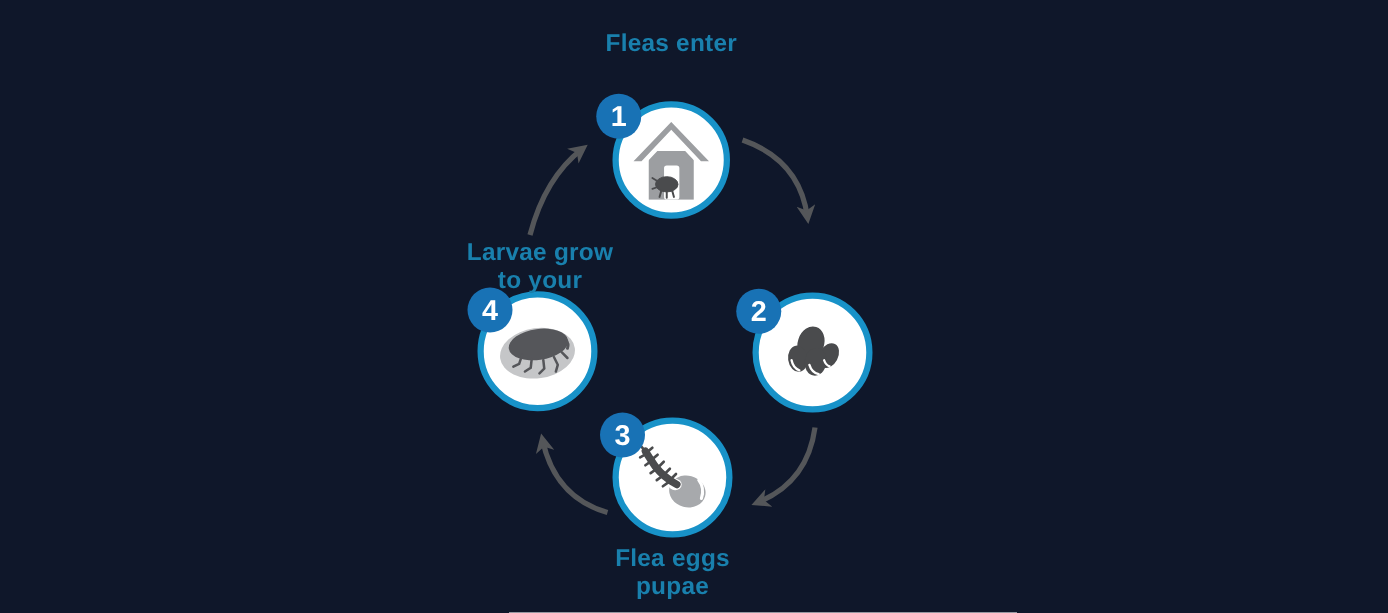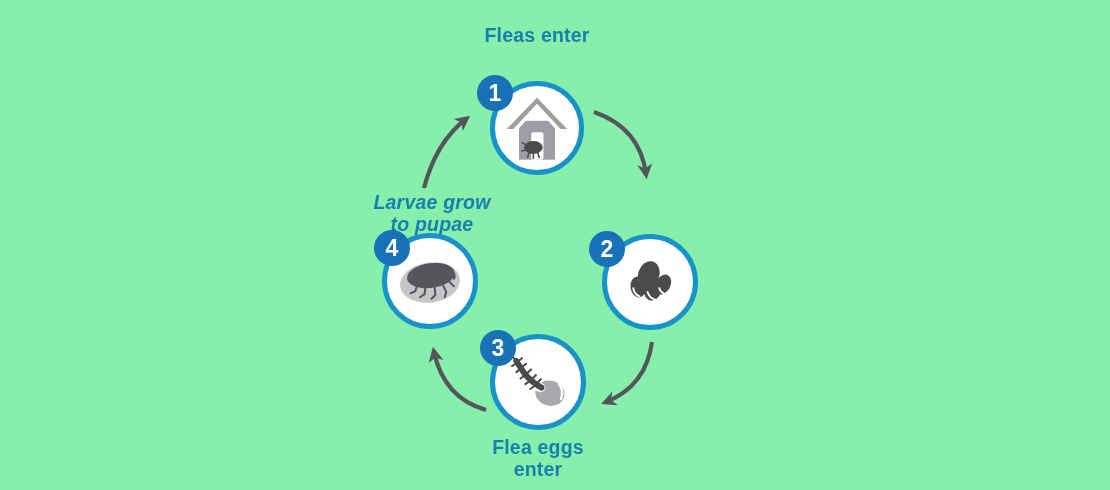--- a/index.html
+++ b/index.html
@@ -5,21 +5,21 @@
   html, body {
     margin: 0;
     padding: 0;
     background: #ffffff;
     font-family: "Liberation Sans", "DejaVu Sans", sans-serif;
   }
   #canvas {
     position: relative;
     width: 1110px;
     height: 490px;
-    background: #86efac;
+    background: #0f172a;
     overflow: hidden;
   }
   
   #arrows-layer {
     position: absolute;
     left: 0; top: 0;
     width: 1110px; height: 490px;
     pointer-events: none;
   }
   
@@ -66,21 +66,21 @@
   #node-2 { left: 602px; top: 234px; width: 96px; height: 96px; }
   #node-3 { left: 490px; top: 334px; width: 96px; height: 96px; }
   #node-4 { left: 382px; top: 233px; width: 96px; height: 96px; }
   #badge-1 { left: 477px; top: 75px;  }
   #badge-2 { left: 589px; top: 231px; }
   #badge-3 { left: 480px; top: 330px; }
   #badge-4 { left: 374px; top: 230px; }
   #label-1 { left: 447px; top: 24px;  }
   #label-2 { left: 562px; top: 191px; }
   #label-3 { left: 448px; top: 436px; }
-  #label-4 { left: 342px; top: 191px; font-style: italic; }
+  #label-4 { left: 342px; top: 191px; }
 </style>
 </head>
 <body>
 
 <div id="canvas">
 
   <svg id="arrows-layer" viewBox="0 0 1110 490" xmlns="http://www.w3.org/2000/svg">
     <defs>
       <marker id="ah" viewBox="0 0 10 10" refX="6.5" refY="5" markerUnits="userSpaceOnUse" markerWidth="17" markerHeight="15" orient="auto">
         <path d="M0,0 L10,5 L0,10 L2.8,5 Z" fill="#545659"></path>
@@ -131,21 +131,21 @@
         <path d="M65 60 Q 67 66 72 68"></path>
       </g>
     </svg>
   </div>
   <div class="badge" id="badge-2">
     <span>2</span>
   </div>
 
   <div class="step-label" id="label-3">
     <div>Flea eggs</div>
-    <div>enter</div>
+    <div>pupae</div>
   </div>
   <div class="node" id="node-3">
     <svg width="70" height="70" viewBox="0 0 100 100" xmlns="http://www.w3.org/2000/svg">
 
       <ellipse cx="67" cy="66" rx="21" ry="18" transform="rotate(15 67 66)" fill="#a7a9ac"></ellipse>
       <path d="M80 53 Q 87 62 83 74" fill="none" stroke="#ffffff" stroke-width="3.5" stroke-linecap="round"></path>
 
       <ellipse cx="53" cy="58" rx="7.5" ry="6.5" fill="#ffffff"></ellipse>
 
       <path d="M55 58 Q 40 50 30 37 Q 24 28 19 20" fill="none" stroke="#4a4b4d" stroke-width="8.5" stroke-linecap="round"></path>
@@ -156,21 +156,21 @@
         <path d="M19 20 L13 13"></path>
       </g>
     </svg>
   </div>
   <div class="badge" id="badge-3">
     <span>3</span>
   </div>
 
   <div class="step-label" id="label-4">
     <div>Larvae grow</div>
-    <div>to pupae</div>
+    <div>to your</div>
   </div>
   <div class="node" id="node-4">
     <svg width="78" height="68" viewBox="0 0 100 88" xmlns="http://www.w3.org/2000/svg">
 
       <ellipse cx="50" cy="46" rx="39" ry="26" transform="rotate(-8 50 46)" fill="#c5c6c8"></ellipse>
 
       <ellipse cx="51" cy="37" rx="31" ry="16" transform="rotate(-8 51 37)" fill="#55565a"></ellipse>
       <path d="M79 32 q4 4 2 9" fill="none" stroke="#55565a" stroke-width="3" stroke-linecap="round"></path>
 
       <g fill="none" stroke="#55565a" stroke-width="2.6" stroke-linecap="round">

